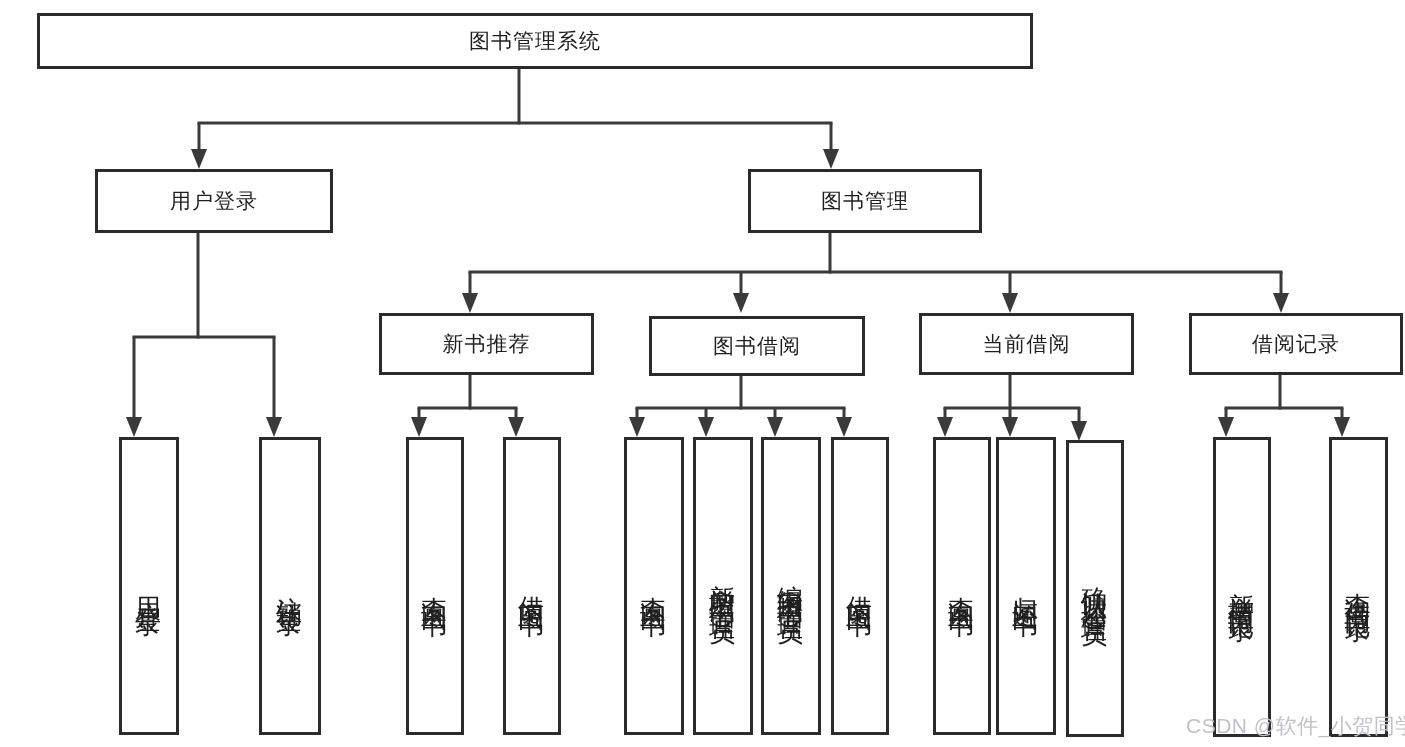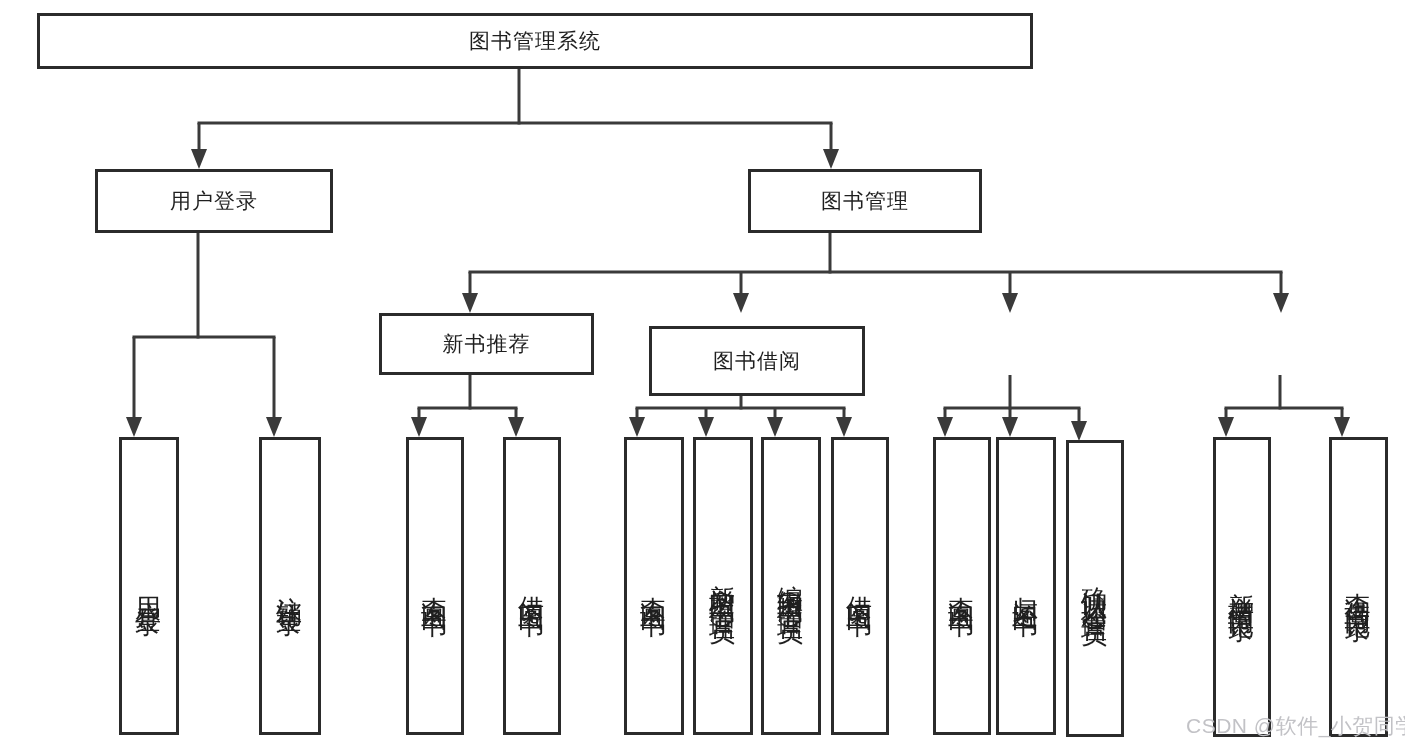--- a/index.html
+++ b/index.html
@@ -119,22 +119,28 @@
   <div class="node hbox" style="left:79px;top:169px;width:238px;height:64px">
     <span>用户登录</span>
   </div>
   <div class="node hbox" style="left:732px;top:169px;width:234px;height:64px">
     <span>图书管理</span>
   </div>
 
   <div class="node hbox" style="left:363px;top:313px;width:215px;height:62px">
     <span>新书推荐</span>
   </div>
-  <div class="node hbox" style="left:633px;top:326px;width:216px;height:70px">
+  <div class="node hbox" style="left:633px;top:316px;width:216px;height:60px">
     <span>图书借阅</span>
+  </div>
+  <div class="node hbox" style="left:903px;top:313px;width:215px;height:62px">
+    <span>当前借阅</span>
+  </div>
+  <div class="node hbox" style="left:1173px;top:313px;width:214px;height:62px">
+    <span>借阅记录</span>
   </div>
 
   <div class="node vbox" style="left:103px;top:437px;width:60px;height:298px">
     <span>用户登录</span>
   </div>
   <div class="node vbox" style="left:243px;top:437px;width:62px;height:298px">
     <span>注销登录</span>
   </div>
 
   <div class="node vbox" style="left:390px;top:437px;width:58px;height:298px">

